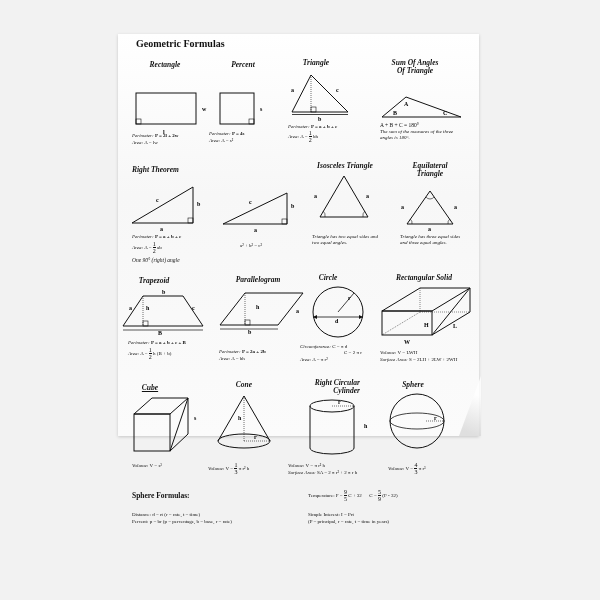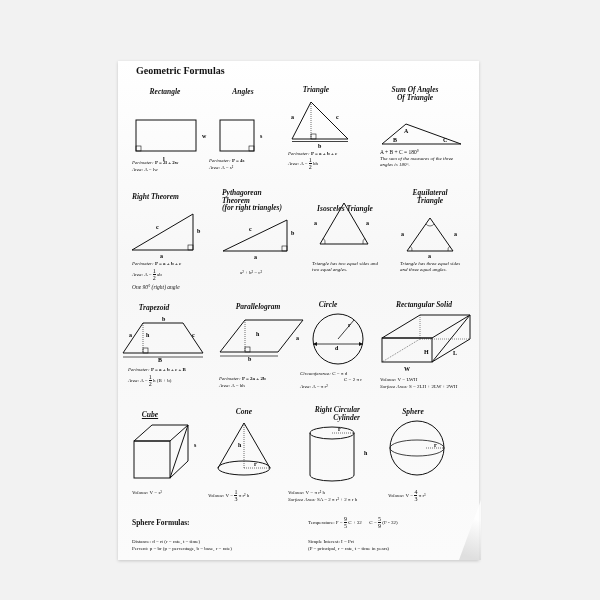--- a/index.html
+++ b/index.html
@@ -1,17 +1,17 @@
 <!DOCTYPE html>
 <html><head>
 <meta charset="utf-8">
 <style>
   html,body{margin:0;padding:0;}
   body{width:600px;height:600px;background:#f2f2f2;position:relative;overflow:hidden;font-family:"DejaVu Serif",serif;color:#111;}
-  .poster{position:absolute;left:118px;top:61px;width:361px;height:499px;background:linear-gradient(180deg,#ffffff 0%,#f7f7f7 40%,#fbfbfb 100%);box-shadow:0 1px 3px rgba(0,0,0,0.18);}
+  .poster{position:absolute;left:118px;top:34px;width:361px;height:402px;background:linear-gradient(180deg,#ffffff 0%,#f7f7f7 40%,#fbfbfb 100%);box-shadow:0 1px 3px rgba(0,0,0,0.18);}
   .curl{position:absolute;right:-2px;bottom:0;width:22px;height:60px;background:linear-gradient(200deg,#ffffff 30%,#d8d8d8 90%);clip-path:polygon(100% 0,100% 100%,0 100%);opacity:0.8;}
   .title{position:absolute;left:18px;top:4px;font-weight:bold;font-size:10px;font-family:"Liberation Serif",serif;}
   .lbl{position:absolute;font-style:italic;font-weight:bold;font-size:7.5px;font-family:"Liberation Serif",serif;line-height:8px;text-align:center;}
   .f{position:absolute;font-size:5px;font-family:"Liberation Serif",serif;line-height:7px;white-space:nowrap;}
   .f i{font-style:italic;}
   .f b{font-weight:bold;}
   .note{position:absolute;font-size:5px;font-style:italic;font-family:"Liberation Serif",serif;line-height:6px;}
   svg{position:absolute;overflow:visible;}
   svg text{font-family:"Liberation Serif",serif;font-size:6px;font-weight:bold;}
   .frac{display:inline-block;vertical-align:middle;text-align:center;font-size:6px;line-height:6px;}
@@ -28,21 +28,21 @@
   <div class="lbl" style="left:22px;top:27px;width:50px;">Rectangle</div>
   <svg style="left:17px;top:58px;" width="80" height="45">
     <rect x="1" y="1" width="60" height="31" fill="none" stroke="#111" stroke-width="1"></rect>
     <rect x="1" y="27" width="5" height="5" fill="none" stroke="#111" stroke-width="0.6"></rect>
     <text x="28" y="42">l</text>
     <text x="67" y="19">w</text>
   </svg>
   <div class="f" style="left:14px;top:98px;"><i>Perimeter:</i> <b>P = 2l + 2w</b></div>
   <div class="f" style="left:14px;top:105px;"><i>Area:</i> <span>A = lw</span></div>
 
-  <div class="lbl" style="left:105px;top:27px;width:40px;">Angles</div>
+  <div class="lbl" style="left:105px;top:27px;width:40px;">Percent</div>
   <svg style="left:101px;top:58px;" width="50" height="40">
     <rect x="1" y="1" width="34" height="31" fill="none" stroke="#111" stroke-width="1"></rect>
     <rect x="30" y="27" width="5" height="5" fill="none" stroke="#111" stroke-width="0.6"></rect>
     <text x="41" y="19">s</text>
   </svg>
   <div class="f" style="left:91px;top:96px;"><i>Perimeter:</i> <b>P = 4s</b></div>
   <div class="f" style="left:91px;top:103px;"><i>Area:</i> <span>A = s²</span></div>
 
   <div class="lbl" style="left:176px;top:25px;width:44px;">Triangle</div>
   <svg style="left:172px;top:40px;" width="65" height="50">
@@ -72,31 +72,30 @@
     <polygon points="1,37 62,1 62,37" fill="none" stroke="#111" stroke-width="1"></polygon>
     <rect x="57" y="32" width="5" height="5" fill="none" stroke="#111" stroke-width="0.6"></rect>
     <text x="25" y="16">c</text>
     <text x="66" y="20">b</text>
     <text x="29" y="45">a</text>
   </svg>
   <div class="f" style="left:14px;top:199px;"><i>Perimeter:</i> <b>P = a + b + c</b></div>
   <div class="f" style="left:14px;top:207px;"><i>Area:</i> <span>A =</span> <span class="frac"><span class="num">1</span><span>2</span></span> <span>ab</span></div>
   <div class="note" style="left:14px;top:223px;font-size:5.5px;">One 90° (right) angle</div>
 
-  <div class="lbl" style="left:104px;top:128px;width:80px;text-align:left;line-height:7.5px;"><span>Pythagorean</span><br><span>Theorem</span><br><span>(for right triangles)</span></div>
   <svg style="left:104px;top:158px;" width="75" height="40">
     <polygon points="1,32 65,1 65,32" fill="none" stroke="#111" stroke-width="1"></polygon>
     <rect x="60" y="27" width="5" height="5" fill="none" stroke="#111" stroke-width="0.6"></rect>
     <text x="27" y="12">c</text>
     <text x="69" y="16">b</text>
     <text x="32" y="40">a</text>
   </svg>
   <div class="f" style="left:122px;top:208px;">a² + b² = c²</div>
 
-  <div class="lbl" style="left:192px;top:128px;width:70px;margin-top:16px;">Isosceles Triangle</div>
+  <div class="lbl" style="left:192px;top:128px;width:70px;">Isosceles Triangle</div>
   <svg style="left:196px;top:140px;" width="60" height="50">
     <polygon points="6,43 30,2 54,43" fill="none" stroke="#111" stroke-width="1"></polygon>
     <path d="M11,43 A6,6 0 0,0 9,37" fill="none" stroke="#111" stroke-width="0.6"></path>
     <path d="M49,43 A6,6 0 0,1 51,37" fill="none" stroke="#111" stroke-width="0.6"></path>
     <text x="0" y="24">a</text>
     <text x="52" y="24">a</text>
   </svg>
   <div class="note" style="left:194px;top:200px;width:70px;">Triangle has two equal sides and two equal angles.</div>
 
   <div class="lbl" style="left:282px;top:128px;width:60px;"><span>Equilateral</span><br><span>Triangle</span></div>

